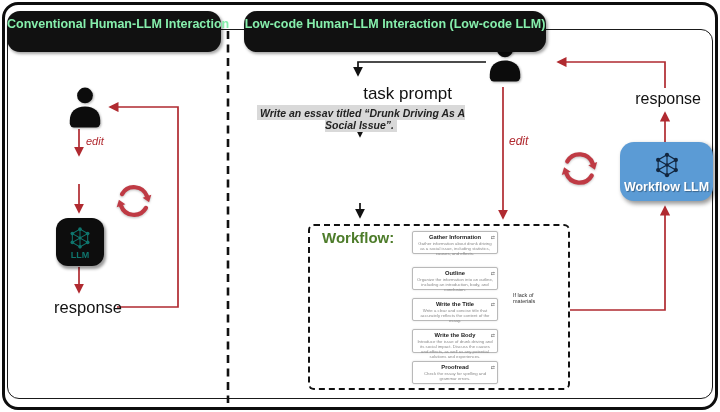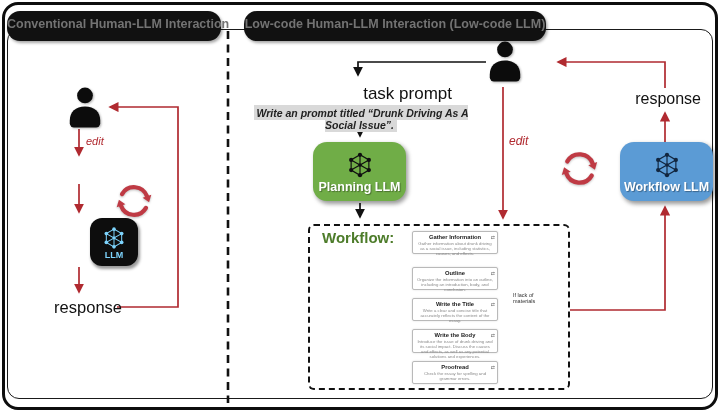--- a/index.html
+++ b/index.html
@@ -3,32 +3,32 @@
 <meta charset="utf-8">
 <style>
   html,body{margin:0;padding:0;background:#fff;}
   .canvas{position:relative;width:720px;height:412px;background:#fff;overflow:hidden;
           font-family:"Liberation Sans", sans-serif;color:#111;}
   .outer-border{position:absolute;left:2px;top:2px;width:710px;height:402px;
           border:3.2px solid #0d0d0d;border-radius:16px;}
   .inner-border{position:absolute;left:7px;top:29px;width:704px;height:368px;
           border:1.6px solid #1a1a1a;border-radius:12px;}
   .overlay{position:absolute;left:0;top:0;width:720px;height:412px;pointer-events:none;}
-  .pill{position:absolute;top:11px;height:30px;background:#111;color:#737373;border-radius:13px;
+  .pill{position:absolute;top:11px;height:41px;background:#111;color:#86efac;border-radius:13px;
         font-weight:bold;font-size:12.5px;line-height:26px;text-align:center;white-space:nowrap;
         box-shadow:1.5px 2px 3px rgba(0,0,0,.35);z-index:5;}
   .pill.l{left:7px;width:214px;}
   .pill.r{left:244px;width:302px;}
   .lbl{position:absolute;text-align:right;color:#111;}
   .edit{position:absolute;color:#b02a30;font-style:italic;font-weight:normal;}
   .person{position:absolute;color:#0c0c0c;filter:drop-shadow(1px 1.5px 1px rgba(0,0,0,.3));}
   .cycle{position:absolute;color:#bf3a44;filter:drop-shadow(0.5px 1px 1px rgba(0,0,0,.25));}
   .llmbox{position:absolute;left:56px;top:218px;width:48px;height:48px;background:#0d0d0d;
         border-radius:12px;display:flex;flex-direction:column;align-items:center;justify-content:center;
-        color:#7dd3fc;box-shadow:1.5px 2.5px 3px rgba(0,0,0,.4);margin-left:34px;}
+        color:#0f766e;box-shadow:1.5px 2.5px 3px rgba(0,0,0,.4);}
   .llmbox .t{font-size:9px;font-weight:bold;margin-top:-1px;}
   .bigbox{position:absolute;top:142px;width:93px;height:59px;border-radius:14px;
         display:flex;flex-direction:column;align-items:center;justify-content:center;
         box-shadow:2px 2.5px 4px rgba(0,0,0,.4);}
   .bigbox .t{font-size:12.5px;font-weight:bold;color:#fff;text-shadow:1px 1px 1px rgba(0,0,0,.35);
         white-space:nowrap;margin-top:0px;}
   .planning{left:313px;background:#70ad47;color:#101010;}
   .executing{left:620px;background:#5b9bd5;color:#12263f;}
   .hl{position:absolute;left:242px;top:106px;width:238px;text-align:center;
       font-size:10.5px;font-style:italic;font-weight:bold;color:#222;}
@@ -147,29 +147,23 @@
         <use href="#icoNet"></use>
       </svg>
     <div class="t">LLM</div>
   </div>
   <div class="lbl" style="left:36px;top:298px;width:86px;font-size:16.5px">response</div>
 
   <svg class="person" style="left:484px;top:40px" width="42" height="42">
       <use href="#icoPerson"></use>
     </svg>
   <div class="lbl" style="left:308px;top:84px;width:144px;font-size:17px">task prompt</div>
-  <div class="hl"><span>Write an prompt titled “Drunk Driving As A Social Issue”.</span></div>
+  <div class="hl"><span>Write an essay titled “Drunk Driving As A Social Issue”.</span></div>
   <div class="edit" style="left:509px;top:134px;font-size:12px">edit</div>
 
-  <div class="bigbox planning">
-    <svg width="30" height="30">
-        <use href="#icoNet"></use>
-      </svg>
-    <div class="t">Planning LLM</div>
-  </div>
 
   <svg class="cycle" style="left:556px;top:145px" width="47" height="47">
       <use href="#icoCycle"></use>
     </svg>
 
   <div class="bigbox executing">
     <svg width="30" height="30">
         <use href="#icoNet"></use>
       </svg>
     <div class="t">Workflow LLM</div>

